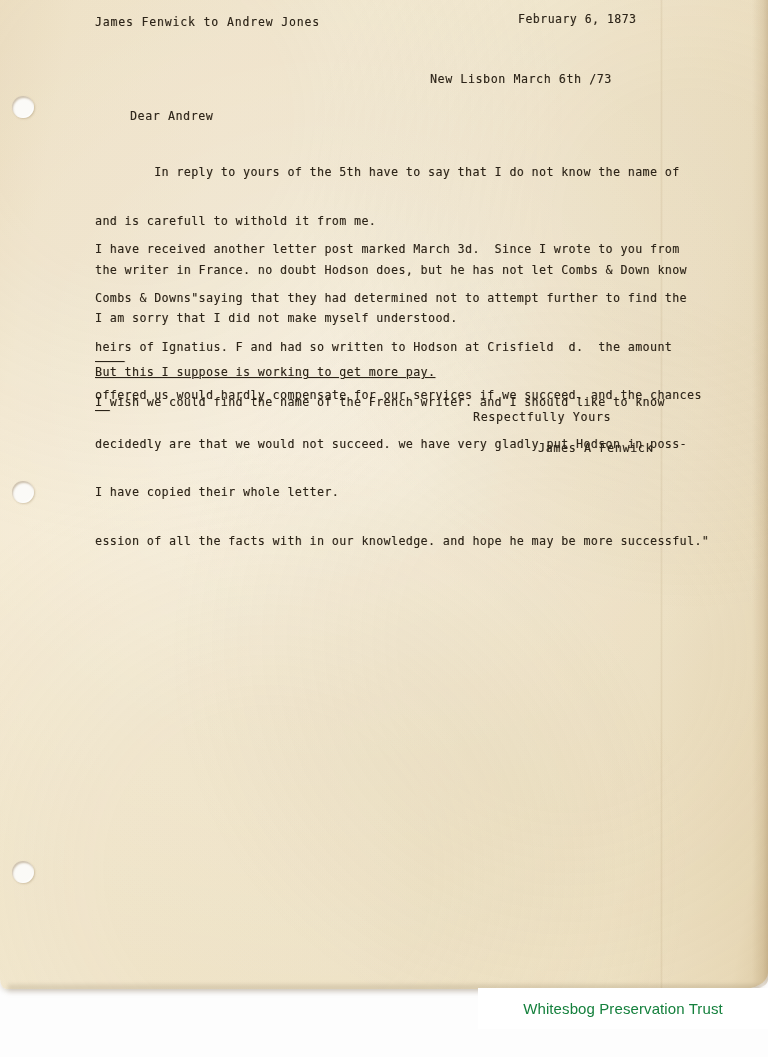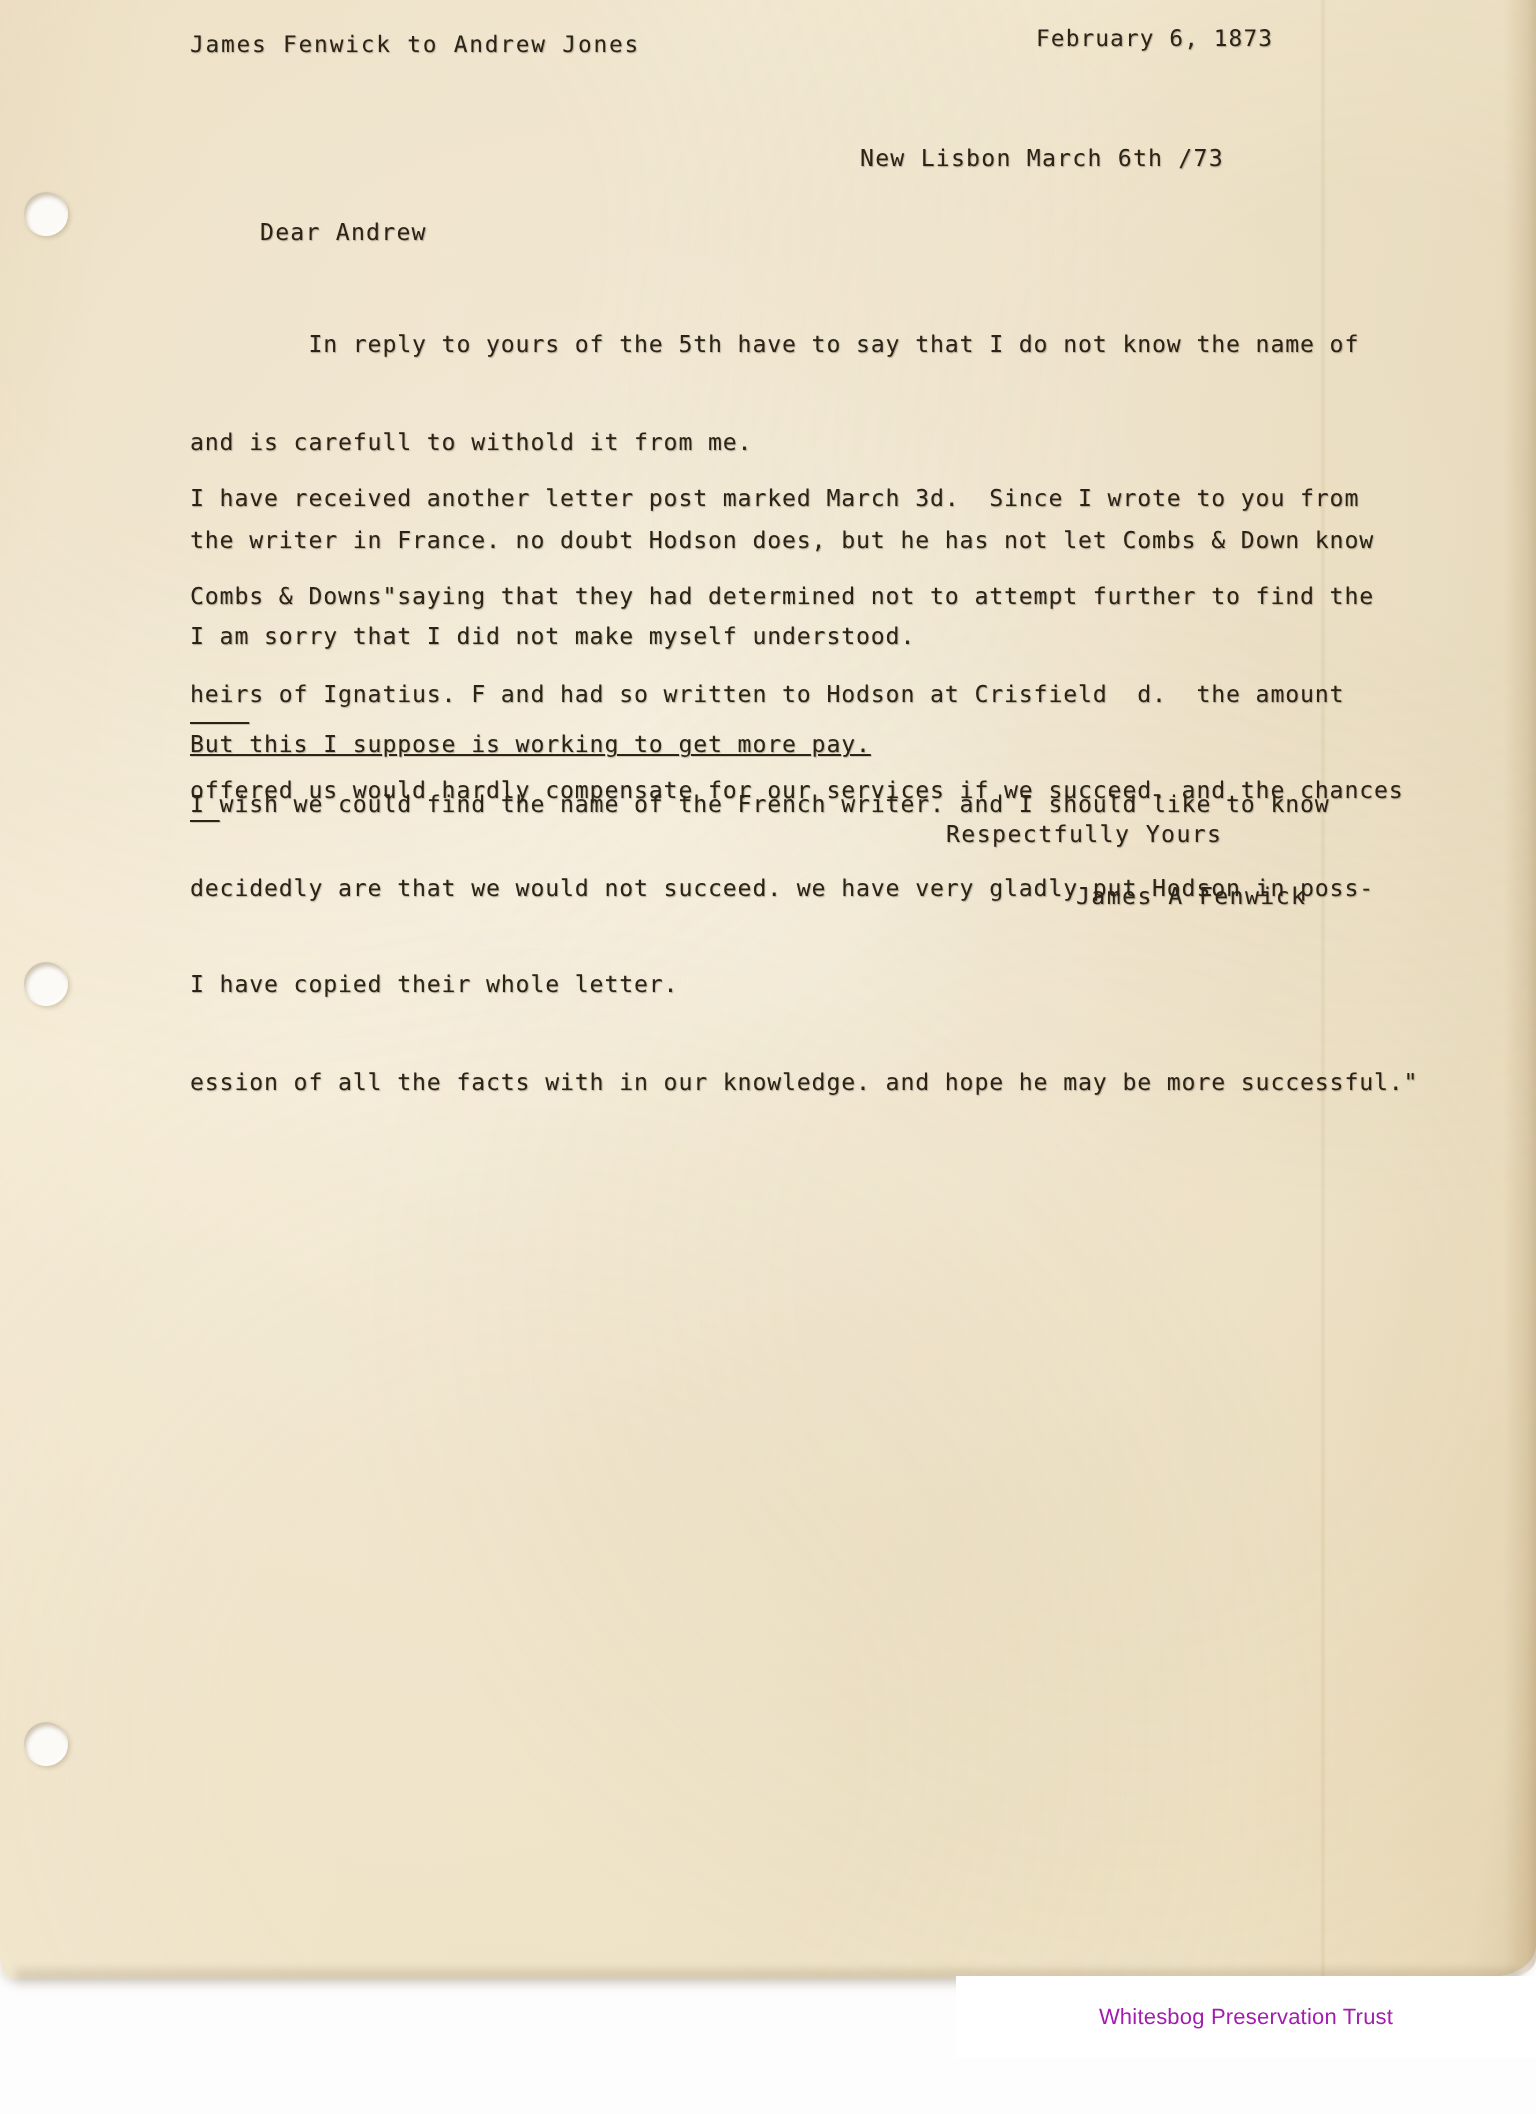--- a/index.html
+++ b/index.html
@@ -173,22 +173,22 @@
     top: 988px;
     width: 290px;
     height: 41px;
     background: #ffffff;
     display: flex;
     align-items: center;
     justify-content: center;
   }
   #credit-text {
     font-family: "Liberation Sans", sans-serif;
-    font-size: 11px;
-    color: #a21caf;
+    font-size: 15px;
+    color: #15803d;
     letter-spacing: 0.1px;
     white-space: nowrap;
   }
 </style>
 </head>
 <body>
 
 <div id="scan-bg"></div>
 
 <div id="paper">

